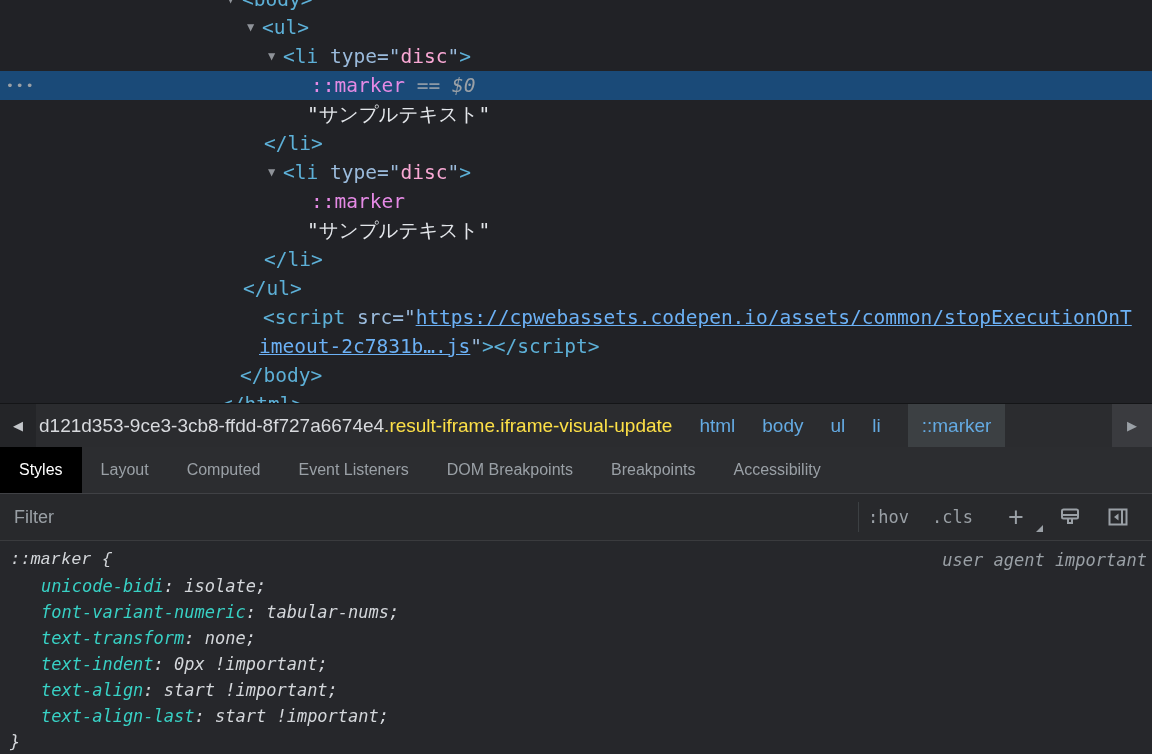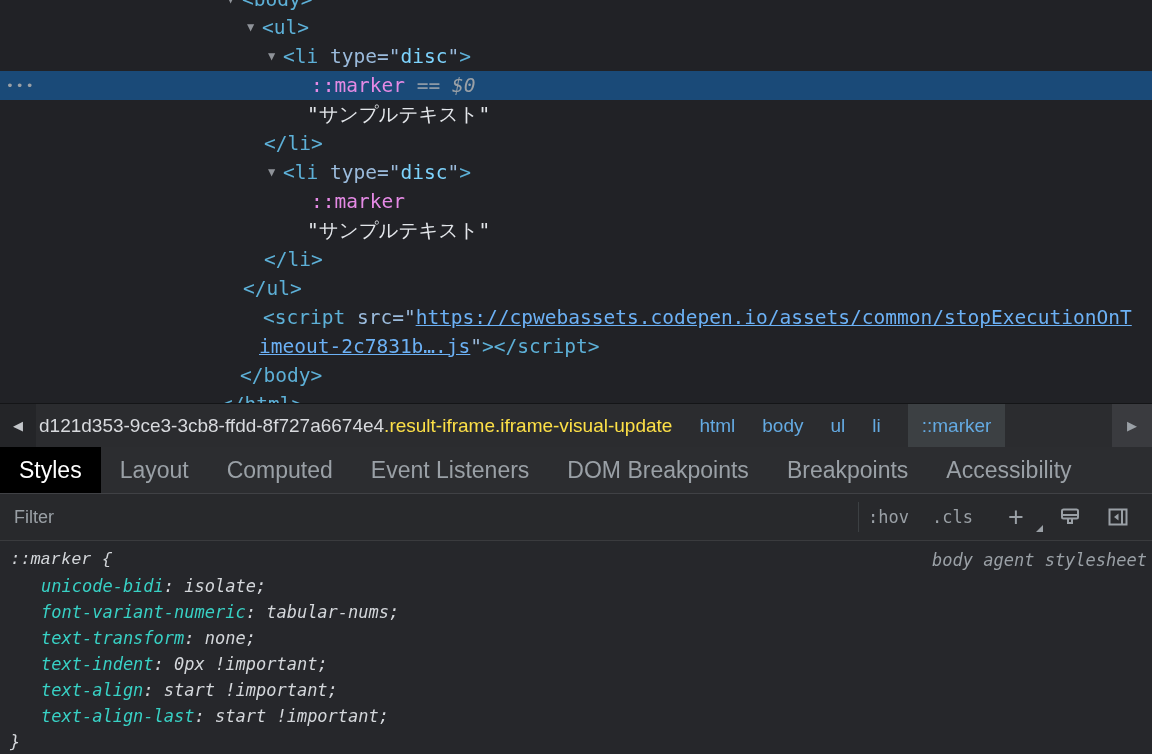--- a/index.html
+++ b/index.html
@@ -9,21 +9,21 @@
   
   .dom{position:absolute;top:0;left:0;width:100%;height:403px;background:#212226;overflow:hidden;}
   .row{position:absolute;left:0;right:0;height:29px;line-height:29px;
     font-family:"DejaVu Sans Mono",monospace;font-size:19.5px;white-space:pre;}
   .row.selected{background:#1a4a78;}
   .seg{position:absolute;top:0;}
   .arr{position:absolute;top:0;line-height:29px;font-size:12px;color:#8f9399;}
   .dots{position:absolute;left:6px;top:0;line-height:29px;color:#9aa0a6;font-size:13px;letter-spacing:2px;}
   .tag{color:#5db0d7;}
   .attr{color:#9bbbdc;}
-  .val{color:#7dd3fc;text-align:center;}
+  .val{color:#f9a8d4;text-align:center;}
   .txt{color:#e4e7eb;}
   .pseudo{color:#e58ae5;}
   .eqgray{color:#8d99a6;}
   .dollar{color:#9aa0a6;font-style:italic;}
   .link{color:#6cb1f5;text-decoration:underline;}
 
   
   .crumbbar{position:absolute;top:403px;left:0;width:100%;height:44px;background:#2b2c2f;
     border-top:1px solid #141517;box-sizing:border-box;display:flex;align-items:center;font-size:19px;}
   .crumb-back{width:36px;align-self:stretch;background:#242528;display:flex;align-items:center;
@@ -32,21 +32,21 @@
   .crumb{color:#64aae2;white-space:nowrap;flex:none;display:flex;align-items:center;align-self:stretch;justify-content:flex-end;}
   .crumb .cid{color:#d8dade;}
   .crumb .ccls{color:#fde047;}
   .crumb.sel{background:#3c4043;padding:0 14px;}
   .crumb-fwd{width:40px;align-self:stretch;background:#3a3b3f;display:flex;align-items:center;
     justify-content:center;color:#9aa0a6;font-size:13px;flex:none;margin-left:4px;}
 
   
   .tabbar{position:absolute;top:447px;left:0;width:100%;height:47px;background:#2c2d30;display:flex;
     align-items:stretch;border-bottom:1px solid #404145;box-sizing:border-box;}
-  .tab{padding:12px 19px;display:flex;align-items:center;color:#9aa0a6;font-size:23px;white-space:nowrap;}
+  .tab{padding:12px 19px;display:flex;align-items:center;color:#9aa0a6;font-size:16px;white-space:nowrap;}
   .tab.active{background:#000;color:#fff;}
 
   
   .filterbar{position:absolute;top:494px;left:0;width:100%;height:47px;background:#28292c;
     border-bottom:1px solid #3a3b3e;box-sizing:border-box;}
   .filter-input{position:absolute;left:6px;top:8px;width:800px;height:31px;background:transparent;
     border:none;outline:none;color:#dfe2e6;font-size:18px;font-family:"Liberation Sans",sans-serif;padding:0 8px;}
   .filter-input::placeholder{color:#9aa0a6;}
   .fsep{position:absolute;left:858px;top:8px;height:30px;width:1px;background:#3c4043;}
   .tbtn{position:absolute;top:0;height:46px;display:flex;align-items:center;color:#9aa0a6;
@@ -193,21 +193,21 @@
         <rect x="3.5" y="4.5" width="17" height="15" fill="none" stroke="#9aa0a6" stroke-width="2"></rect>
         <line x1="16" y1="4.5" x2="16" y2="19.5" stroke="#9aa0a6" stroke-width="2"></line>
         <polygon points="12.5,8.5 8,12 12.5,15.5" fill="#9aa0a6"></polygon>
       </svg>
     </span>
   </div>
 
   <section class="styles">
     <div class="sline first">
       <span class="selgrp"><span>::marker</span><span> {</span></span>
-      <span class="origin">body agent stylesheet</span>
+      <span class="origin">user agent important</span>
     </div>
     <div class="sline prop"><span class="pname">unicode-bidi</span><span>: </span><span class="pval">isolate</span><span>;</span></div>
     <div class="sline prop"><span class="pname">font-variant-numeric</span><span>: </span><span class="pval">tabular-nums</span><span>;</span></div>
     <div class="sline prop"><span class="pname">text-transform</span><span>: </span><span class="pval">none</span><span>;</span></div>
     <div class="sline prop"><span class="pname">text-indent</span><span>: </span><span class="pval">0px !important</span><span>;</span></div>
     <div class="sline prop"><span class="pname">text-align</span><span>: </span><span class="pval">start !important</span><span>;</span></div>
     <div class="sline prop"><span class="pname">text-align-last</span><span>: </span><span class="pval">start !important</span><span>;</span></div>
     <div class="sline"><span>}</span></div>
   </section>
 

